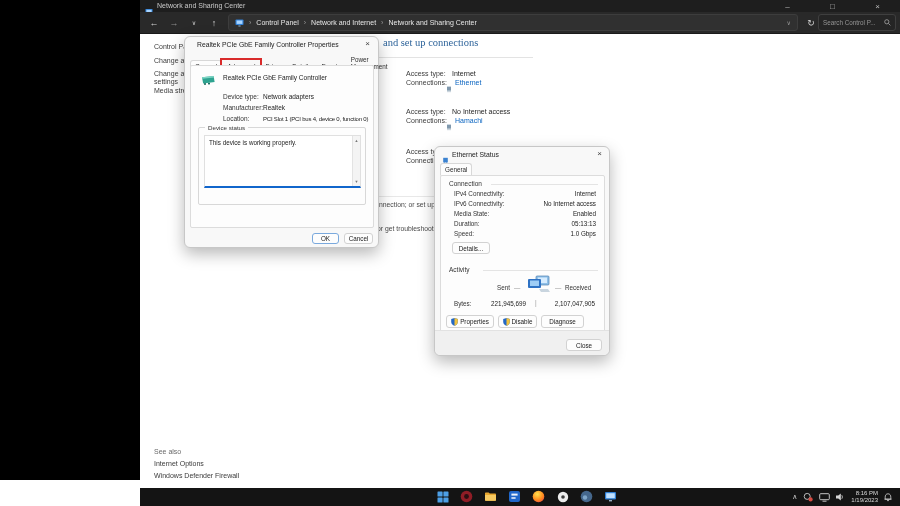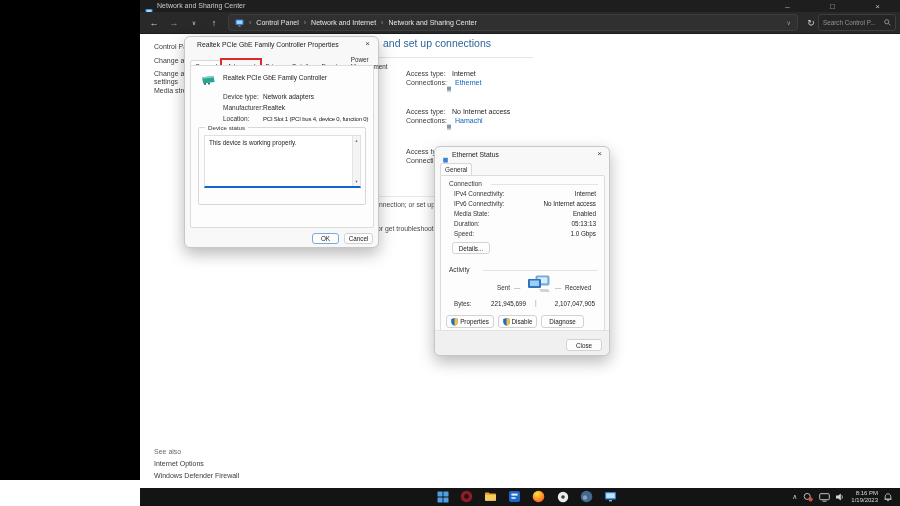--- a/index.html
+++ b/index.html
@@ -107,21 +107,21 @@
   </div>
 
   <div class="content"></div>
 
   <span class="t" style="left:154px;top:43px;font-size:7px;color:#3b3b3b;">Control Pa</span>
   <span class="t" style="left:154px;top:57px;font-size:7px;color:#3b3b3b;">Change ad</span>
   <span class="t" style="left:154px;top:70px;font-size:7px;color:#3b3b3b;">Change ad</span>
   <span class="t" style="left:154px;top:78px;font-size:7px;color:#3b3b3b;">settings</span>
   <span class="t" style="left:154px;top:87px;font-size:7px;color:#3b3b3b;">Media stre</span>
 
-  <span class="t" style="left:383px;top:37px;font-size:10.5px;color:#2d639a;">and set up connections</span>
+  <span class="t" style="left:383px;top:37px;font-size:10.5px;color:#2d639a;font-family:Liberation Serif, serif;">and set up connections</span>
   <div class="rule" style="left:318px;top:57px;width:215px;"></div>
 
   <span class="t" style="left:406px;top:70px;font-size:7px;color:#3b3b3b;">Access type:</span>
   <span class="t" style="left:452px;top:70px;font-size:7px;color:#1f1f1f;">Internet</span>
   <span class="t" style="left:406px;top:79px;font-size:7px;color:#3b3b3b;">Connections:</span>
   <span class="abs" style="left:446px;top:79px;">
     <svg width="6" height="7" viewBox="0 0 6 7">
         <rect x="1" y="0.6" width="4" height="4" fill="#7f98ad"></rect>
         <rect x="1.6" y="4.6" width="0.8" height="1.6" fill="#7f98ad"></rect>
         <rect x="3.6" y="4.6" width="0.8" height="1.6" fill="#7f98ad"></rect>

